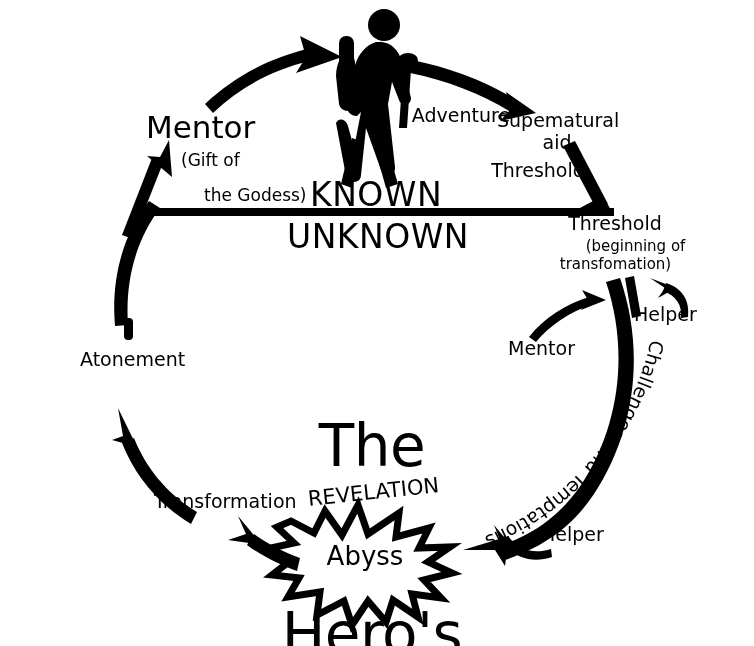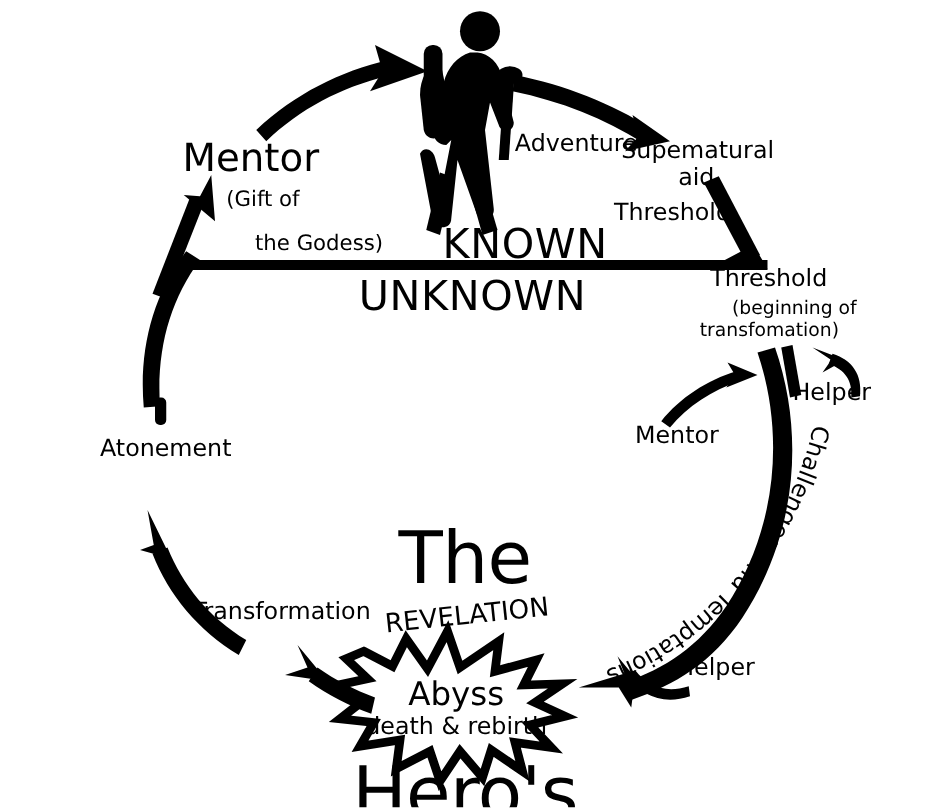--- a/index.html
+++ b/index.html
@@ -223,21 +223,21 @@
 
     </g>
   </svg>
 
   <div class="lbl center-title" style="left:247px; top:290px; width:250px;">
     <div>The</div>
     <div>Hero's</div>
     
   </div>
 
-  <div class="lbl band-known" style="left:310px; top:178px;margin-left:44px;">KNOWN</div>
+  <div class="lbl band-known" style="left:310px; top:178px;">KNOWN</div>
   <div class="lbl band-unknown" style="left:287px; top:220px;">UNKNOWN</div>
 
   <div class="lbl node-big" style="left:146px; top:111px;">Mentor</div>
   <div class="lbl node-sm" style="left:181px; top:152px;">(Gift of</div>
   <div class="lbl node-sm" style="left:166px; top:187px;margin-left:38px;">the Godess)</div>
 
   <div class="lbl node-med ctr" style="left:396px; top:106px; width:130px;">Adventure</div>
 
   <div class="lbl node-med ctr" style="left:497px; top:111px; width:120px;">Supematural</div>
   <div class="lbl node-med ctr" style="left:497px; top:133px; width:120px;">aid</div>
@@ -256,19 +256,18 @@
     <text font-family="DejaVu Sans, sans-serif" font-size="19" fill="#000000">
       <textPath href="#arcChallenges" startOffset="98%" text-anchor="end">Challenges and Temptations</textPath>
     </text>
   </svg>
 
   <div class="lbl node-med" style="left:541px; top:525px;">Helper</div>
 
   <div class="lbl node-med" style="left:307px; top:489px; transform:rotate(-6deg); transform-origin:left top; font-size:21px;">REVELATION</div>
 
   <div class="lbl abyss-main ctr" style="left:305px; top:543px; width:120px;">Abyss</div>
-  <div class="lbl abyss-sub ctr" style="left:290px; top:572px; width:150px;">death &amp; rebirth</div>
-
-  <div class="lbl node-med" style="left:154px; top:480px;">Transformation</div>
+
+  <div class="lbl node-med" style="left:154px; top:492px;">Transformation</div>
 
   <div class="lbl node-med" style="left:80px; top:350px;">Atonement</div>
 
 </div>
 
 </body></html>

